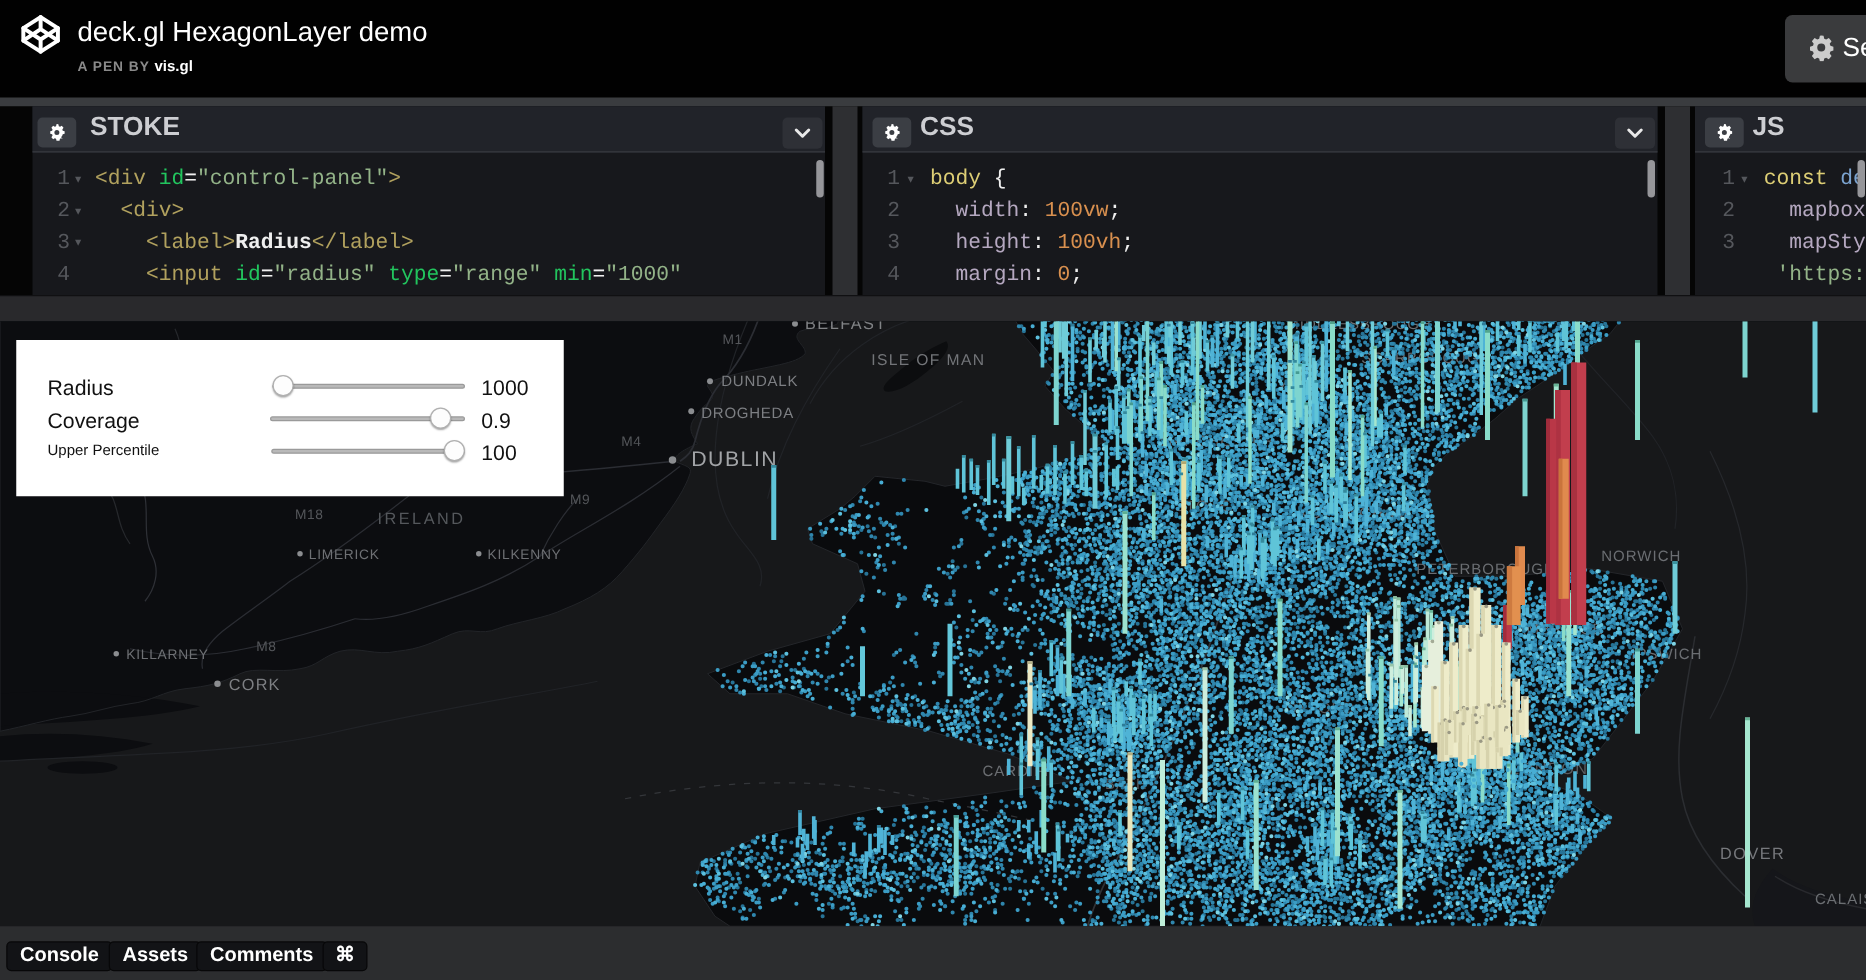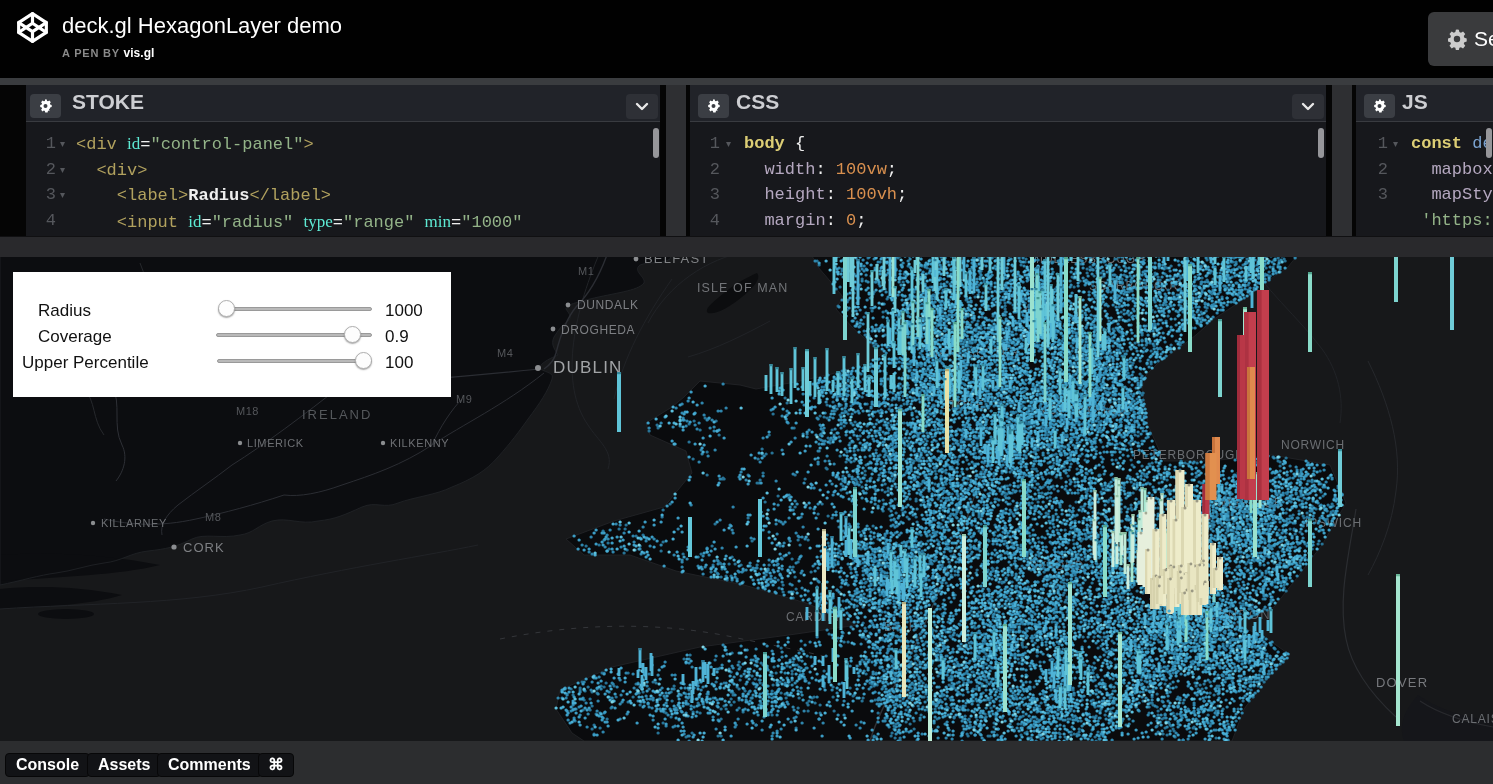--- a/index.html
+++ b/index.html
@@ -19,26 +19,26 @@
 .gearbtn{left:8px;top:9px;width:31px;height:24px;background:#3b3e44;border-radius:4px;}
 .plabel{left:46px;top:5px;font-size:21px;font-weight:bold;color:#cdced2;}
 .chevbtn{top:9px;width:32px;height:25px;background:#2e3036;border-radius:4px;}
 .gut{top:85px;width:20px;height:151px;background:#2e2f32;}
 .code{font-family:"Liberation Mono",monospace;font-size:17px;line-height:25.7px;white-space:pre;}
 .lnum{font-family:"Liberation Mono",monospace;font-size:17px;line-height:25.7px;color:#55575c;text-align:right;white-space:pre;}
 .fold{color:#55575c;font-size:10px;line-height:25.7px;font-family:"Liberation Sans",sans-serif;white-space:pre;}
 .sthumb{width:6px;height:30px;background:#96969a;border-radius:3px;}
 
 .tg{color:#b1a15e;}  
-.at{color:#5eead4;font-family:Liberation Serif, serif;}  
+.at{color:#22c55e;}  
 .st{color:#93b388;}  
 .wh{color:#efefef;}
 .pr{color:#b5a8c0;}  
 .vl{color:#d9904f;}  
-.kw{color:#ddce75;font-weight:bold;} 
+.kw{color:#ddce75;font-weight:normal;} 
 .vr{color:#7ba3d0;}  
 .lv{color:#b5a8c0;}  
 .gs{color:#93b388;}  
 
 #dragstrip{left:0;top:236px;width:1493px;height:21px;background:#29292c;border-top:1px solid #101012;box-sizing:border-box;}
 
 #map{left:0;top:257px;width:1493px;height:536px;background:#16171a;overflow:hidden;}
 
 #ctrl{left:13px;top:272px;width:438px;height:125px;background:#fff;color:#000;}
 .track{position:absolute;height:4px;border-radius:2px;background:#b9b9b9;border:1px solid #9a9a9a;box-sizing:border-box;}
@@ -398,21 +398,21 @@
       <circle cx="1203.0989287533157" cy="327" r="1.4" fill="#9a9884"></circle>
       <rect x="1196.2" y="307" width="7" height="34" fill="#e9e6c2"></rect>
       <rect x="1196.2" y="307" width="2.7" height="34" fill="#d6d2ac"></rect>
       <circle cx="1199.7375880143354" cy="308" r="1.4" fill="#9a9884"></circle>
       <path stroke="#48aed4" stroke-width="3.1" stroke-linecap="round" fill="none" d="M1169 354h.2M1226 364h.2M1179 372h.2M1188 360h.2M1227 361h.2M1221 371h.2M1217 378h.2M1202 378h.2M1160 367h.2M1154 373h.2M1206 359h.2M1218 352h.2M1231 376h.2M1205 374h.2M1227 354h.2M1217 366h.2M1167 358h.2M1179 367h.2M1170 375h.2M1175 368h.2M1227 366h.2M1215 370h.2M1198 368h.2M1157 360h.2M1176 370h.2M1161 355h.2M1200 364h.2M1232 369h.2M1187 361h.2M1172 360h.2M1174 357h.2M1169 362h.2M1149 372h.2M1175 360h.2M1228 360h.2M1184 370h.2M1205 375h.2M1182 362h.2M1231 365h.2M1226 353h.2M1168 378h.2M1230 369h.2M1211 368h.2M1165 374h.2M1220 356h.2M1163 362h.2"></path>
     </svg></div>
 
 <div id="ctrl" class="abs"></div>
 <div class="abs" style="left:38px;top:301px;font-size:17px;color:#111;">Radius</div>
 <div class="abs" style="left:38px;top:327px;font-size:17px;color:#111;">Coverage</div>
-<div class="abs" style="left:22px;top:353px;font-size:17px;color:#111;">Upper Percentile</div>
+<div class="abs" style="left:38px;top:353px;font-size:12px;color:#111;">Upper Percentile</div>
 <div class="track abs" style="left:218px;top:307px;width:154px;"></div>
 <div class="knob abs" style="left:218px;top:300px;"></div>
 <div class="abs" style="left:385px;top:301px;font-size:17px;color:#111;">1000</div>
 <div class="track abs" style="left:216px;top:333px;width:156px;"></div>
 <div class="knob abs" style="left:344px;top:326px;"></div>
 <div class="abs" style="left:385px;top:327px;font-size:17px;color:#111;">0.9</div>
 <div class="track abs" style="left:217px;top:359px;width:155px;"></div>
 <div class="knob abs" style="left:355px;top:352px;"></div>
 <div class="abs" style="left:385px;top:353px;font-size:17px;color:#111;">100</div>
 

